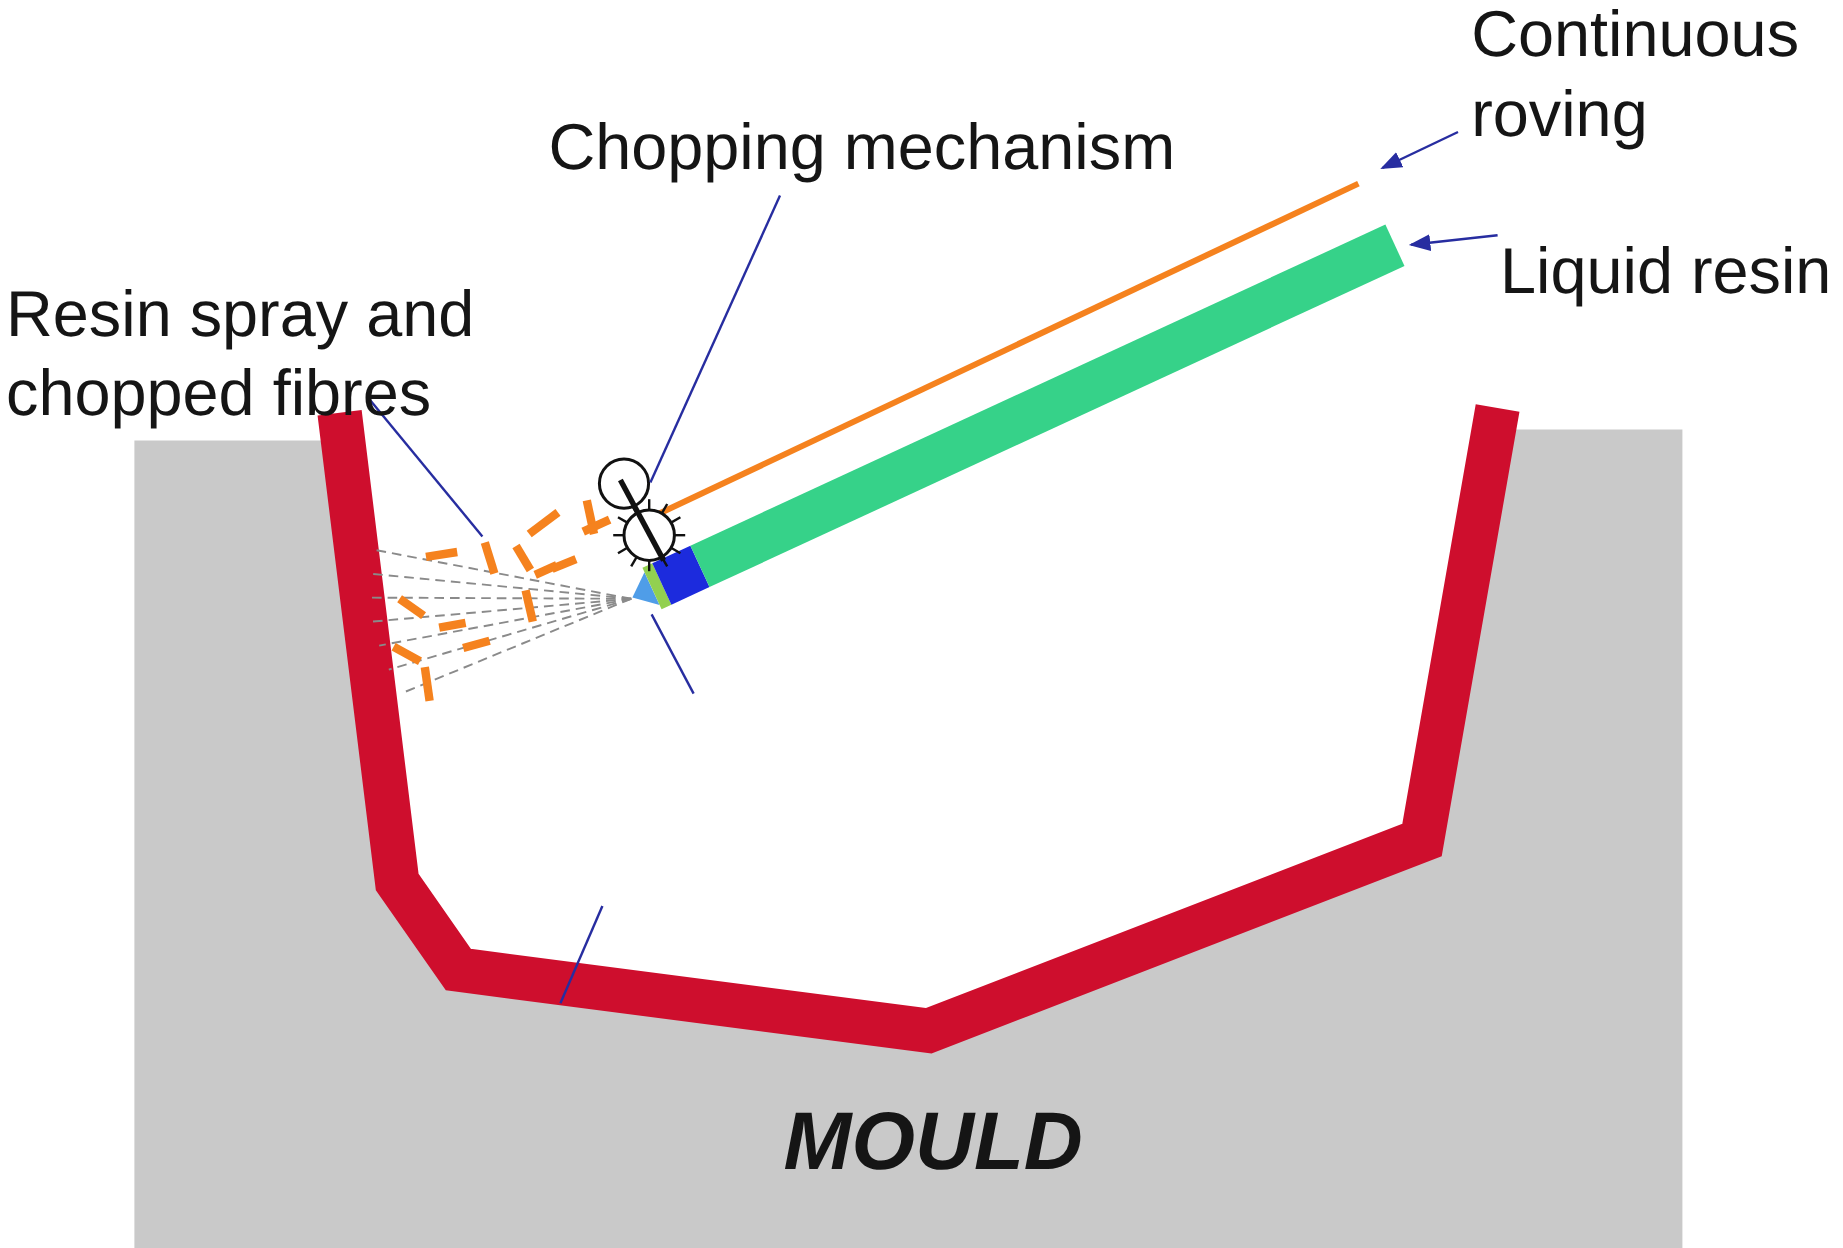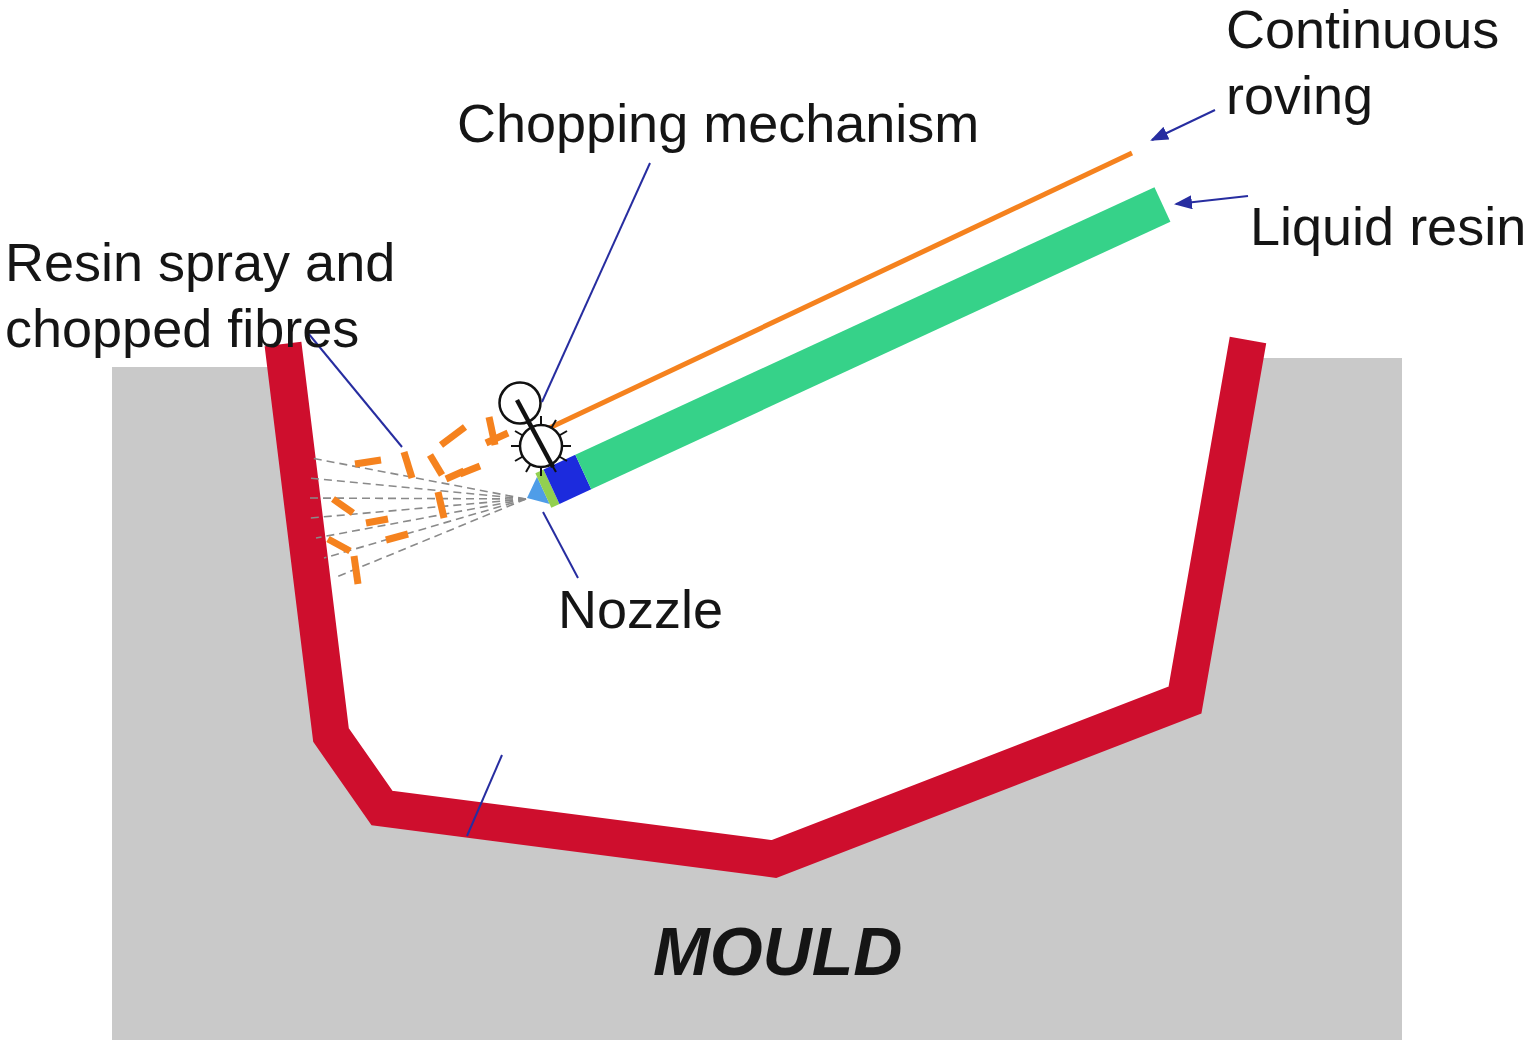--- a/index.html
+++ b/index.html
@@ -112,18 +112,17 @@
   <div class="label" style="left:1226px; top:-4px;">Continuous
 roving</div>
 
   <div class="label" style="left:1250px; top:157px;margin-top:36px;">Liquid resin</div>
 
   <div class="label" style="left:457px; top:90px;">Chopping mechanism</div>
 
   <div class="label" style="left:5px; top:201px;margin-top:28px;">Resin spray and
 chopped fibres</div>
 
-  <div class="label" style="left:558px; top:576px;">Nozzle</div>
 
 
   <div class="label bold" style="left:653px; top:918px;">MOULD</div>
 
 </div>
 
 </body></html>

